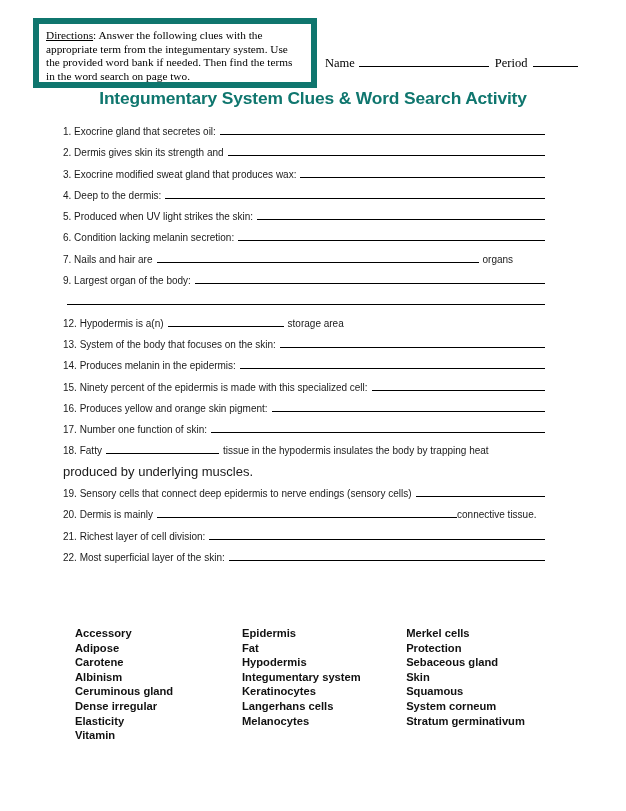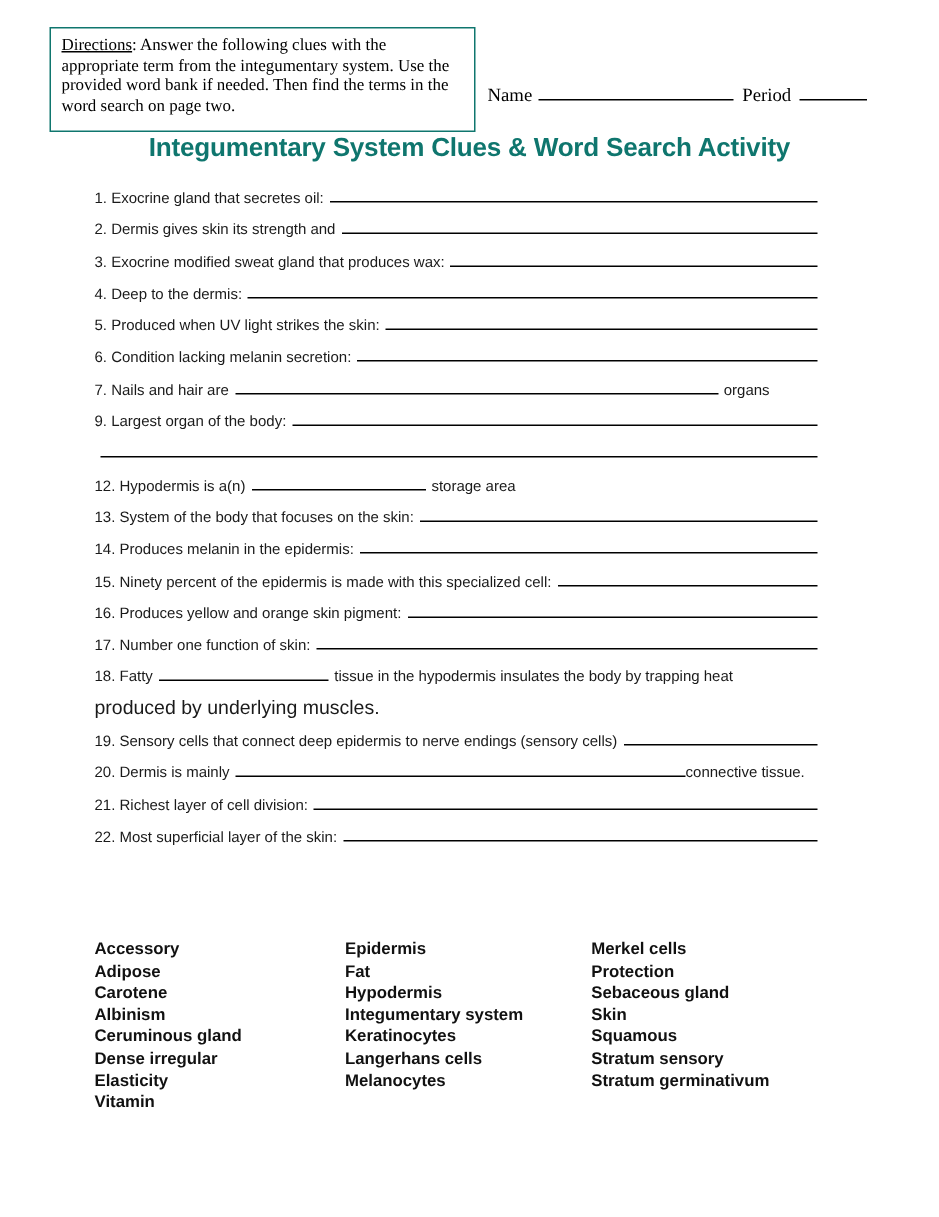--- a/index.html
+++ b/index.html
@@ -17,21 +17,21 @@
   }
 
   
   .directions-box {
     position: absolute;
     left: 33px;
     top: 18px;
     width: 284px;
     height: 70px;
     box-sizing: border-box;
-    border: 1px solid #0f766e;
+    border: 6px solid #0f766e;
     padding: 5px 13px 0 7px;
     font-family: "Liberation Serif", serif;
     font-size: 11.3px;
     line-height: 13.6px;
     text-align: left;
   }
   .directions-label {
     text-decoration: underline;
   }
 
@@ -104,21 +104,21 @@
     height: 21.3px;
     font-size: 13px;
     line-height: 15px;
     white-space: nowrap;
     color: #1a1a1a;
   }
 
   
   .word-bank {
     position: absolute;
-    left: 63px;
+    left: 75px;
     top: 626px;
     width: 500px;
     display: flex;
   }
   .wb-col {
     font-size: 11.2px;
     line-height: 14.6px;
     font-weight: bold;
     color: #111;
   }
@@ -230,16 +230,16 @@
       <div class="wb-item">Keratinocytes</div>
       <div class="wb-item">Langerhans cells</div>
       <div class="wb-item">Melanocytes</div>
     </div>
   <div class="wb-col c3">
       <div class="wb-item">Merkel cells</div>
       <div class="wb-item">Protection</div>
       <div class="wb-item">Sebaceous gland</div>
       <div class="wb-item">Skin</div>
       <div class="wb-item">Squamous</div>
-      <div class="wb-item">Stratum sensory</div>
+      <div class="wb-item">System corneum</div>
       <div class="wb-item">Stratum germinativum</div>
     </div>
 </div>
 
 </body></html>

